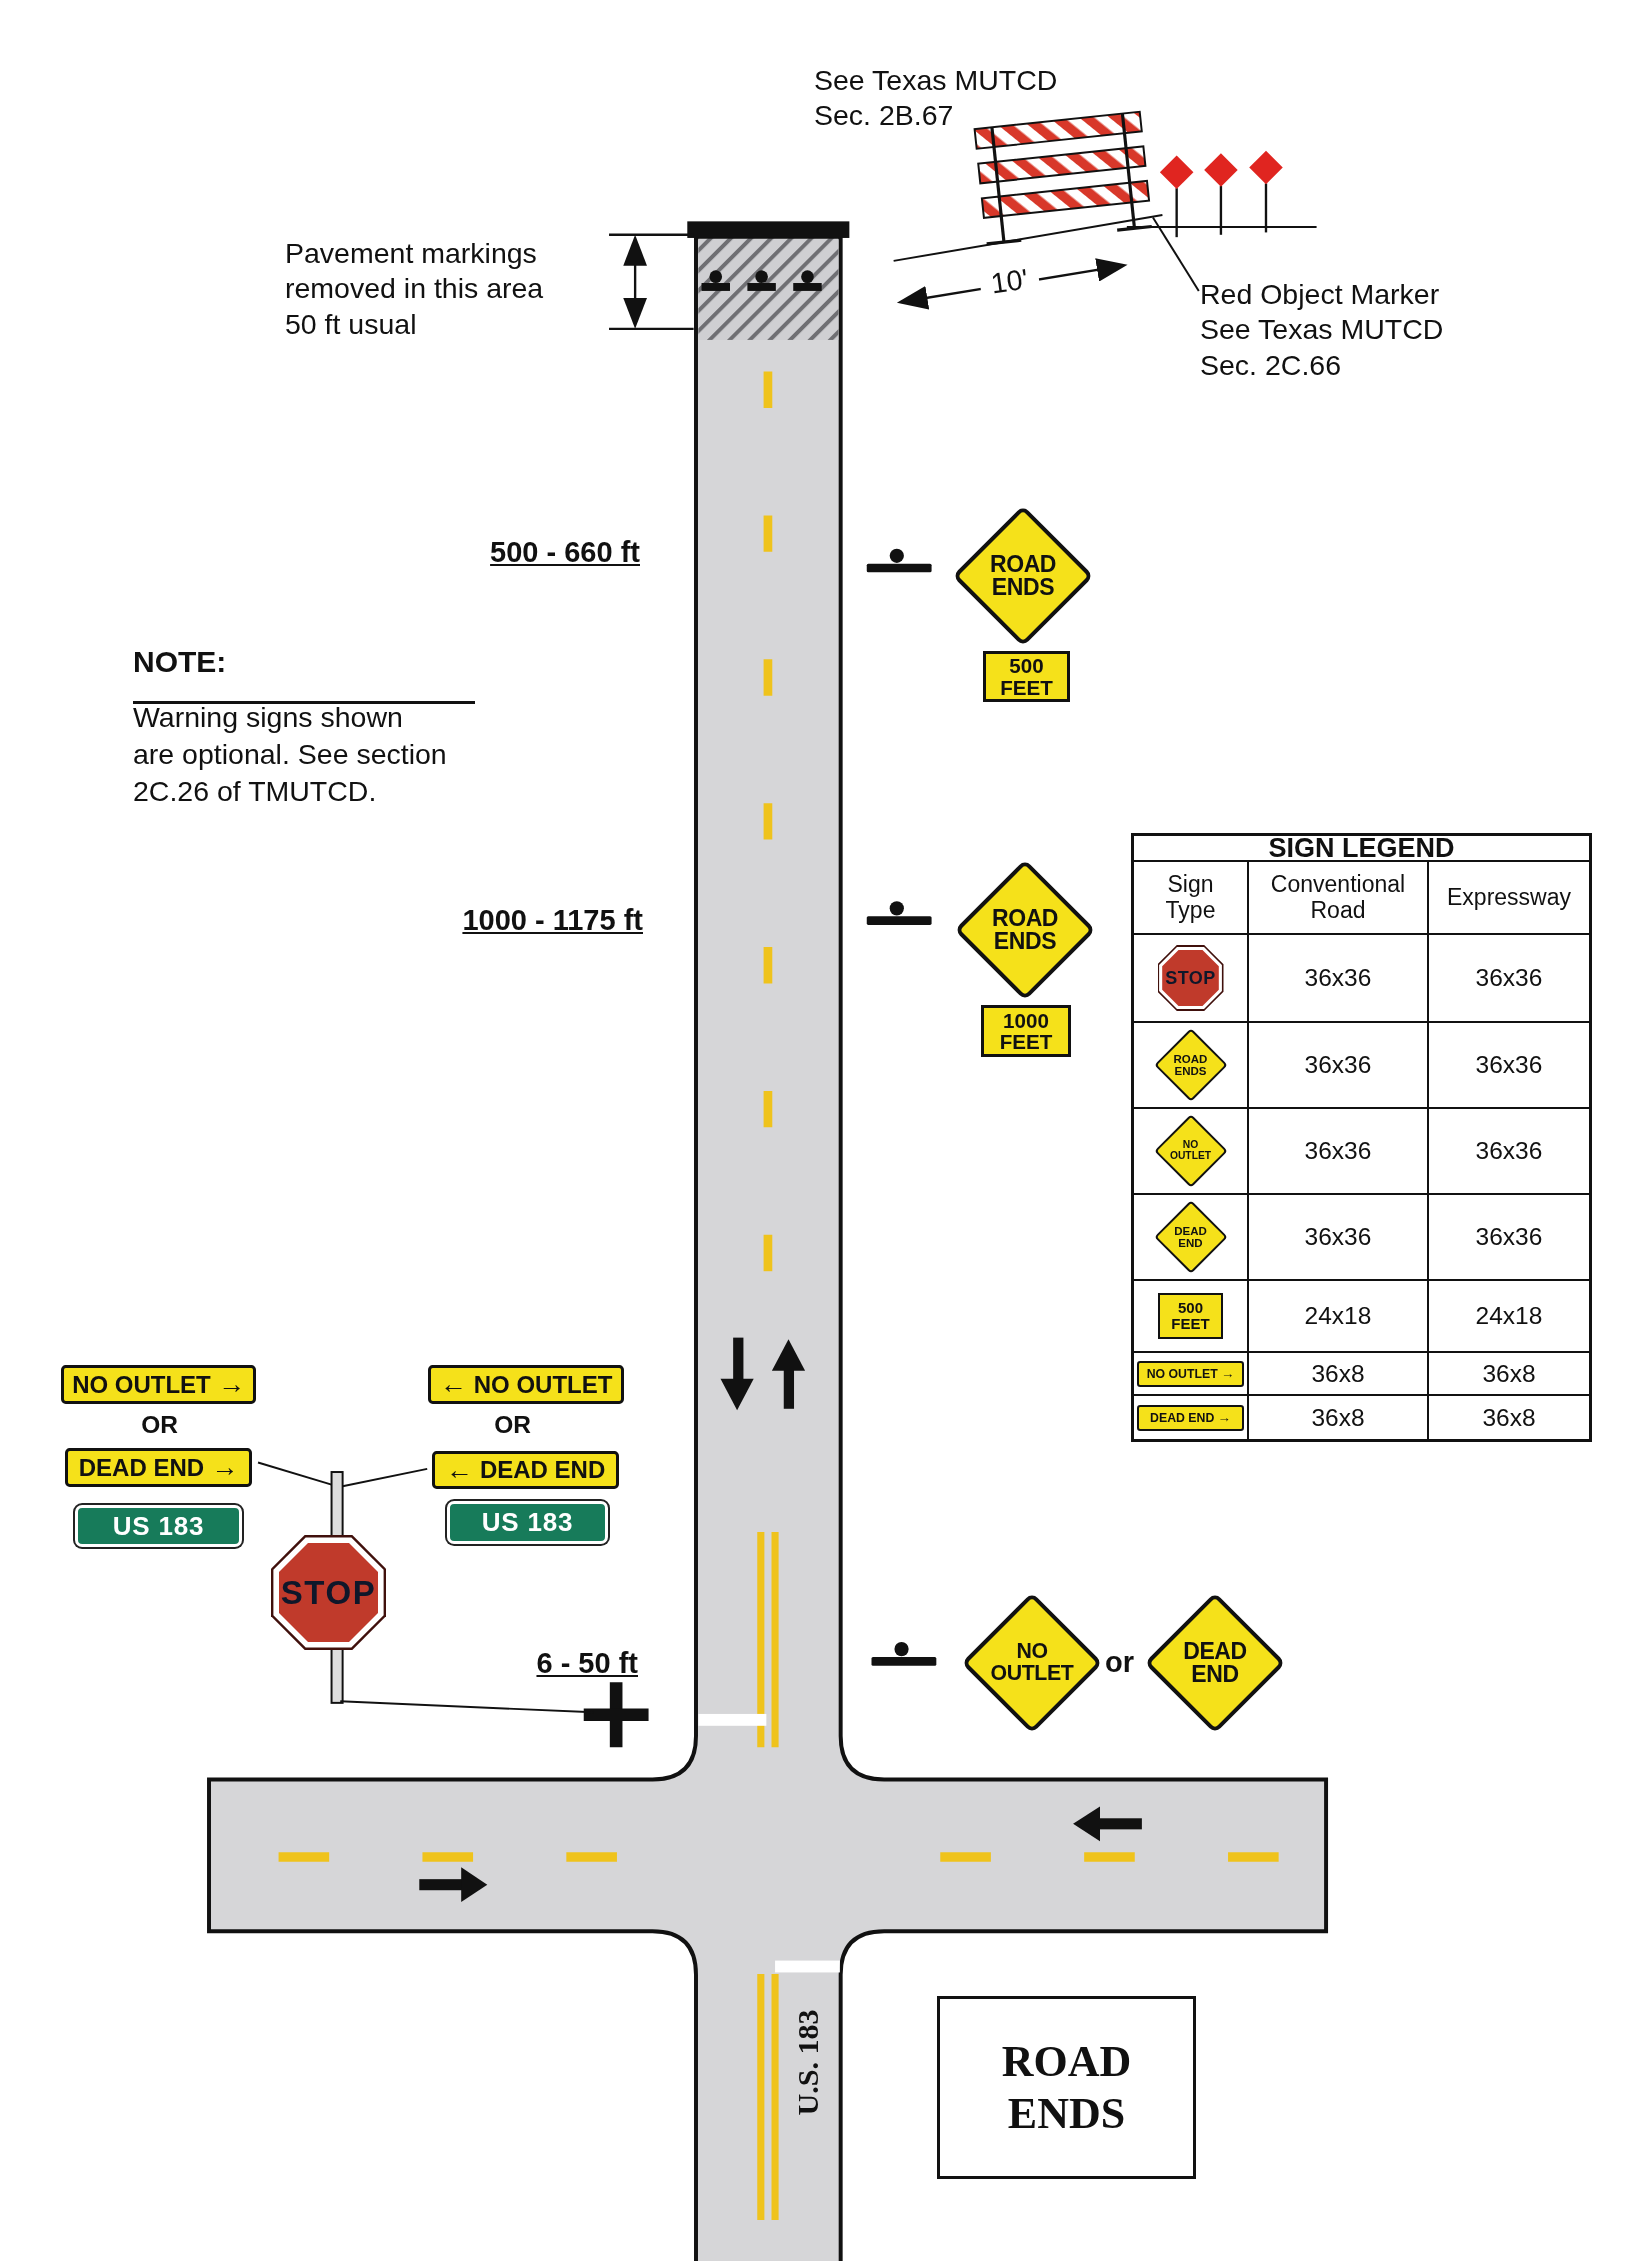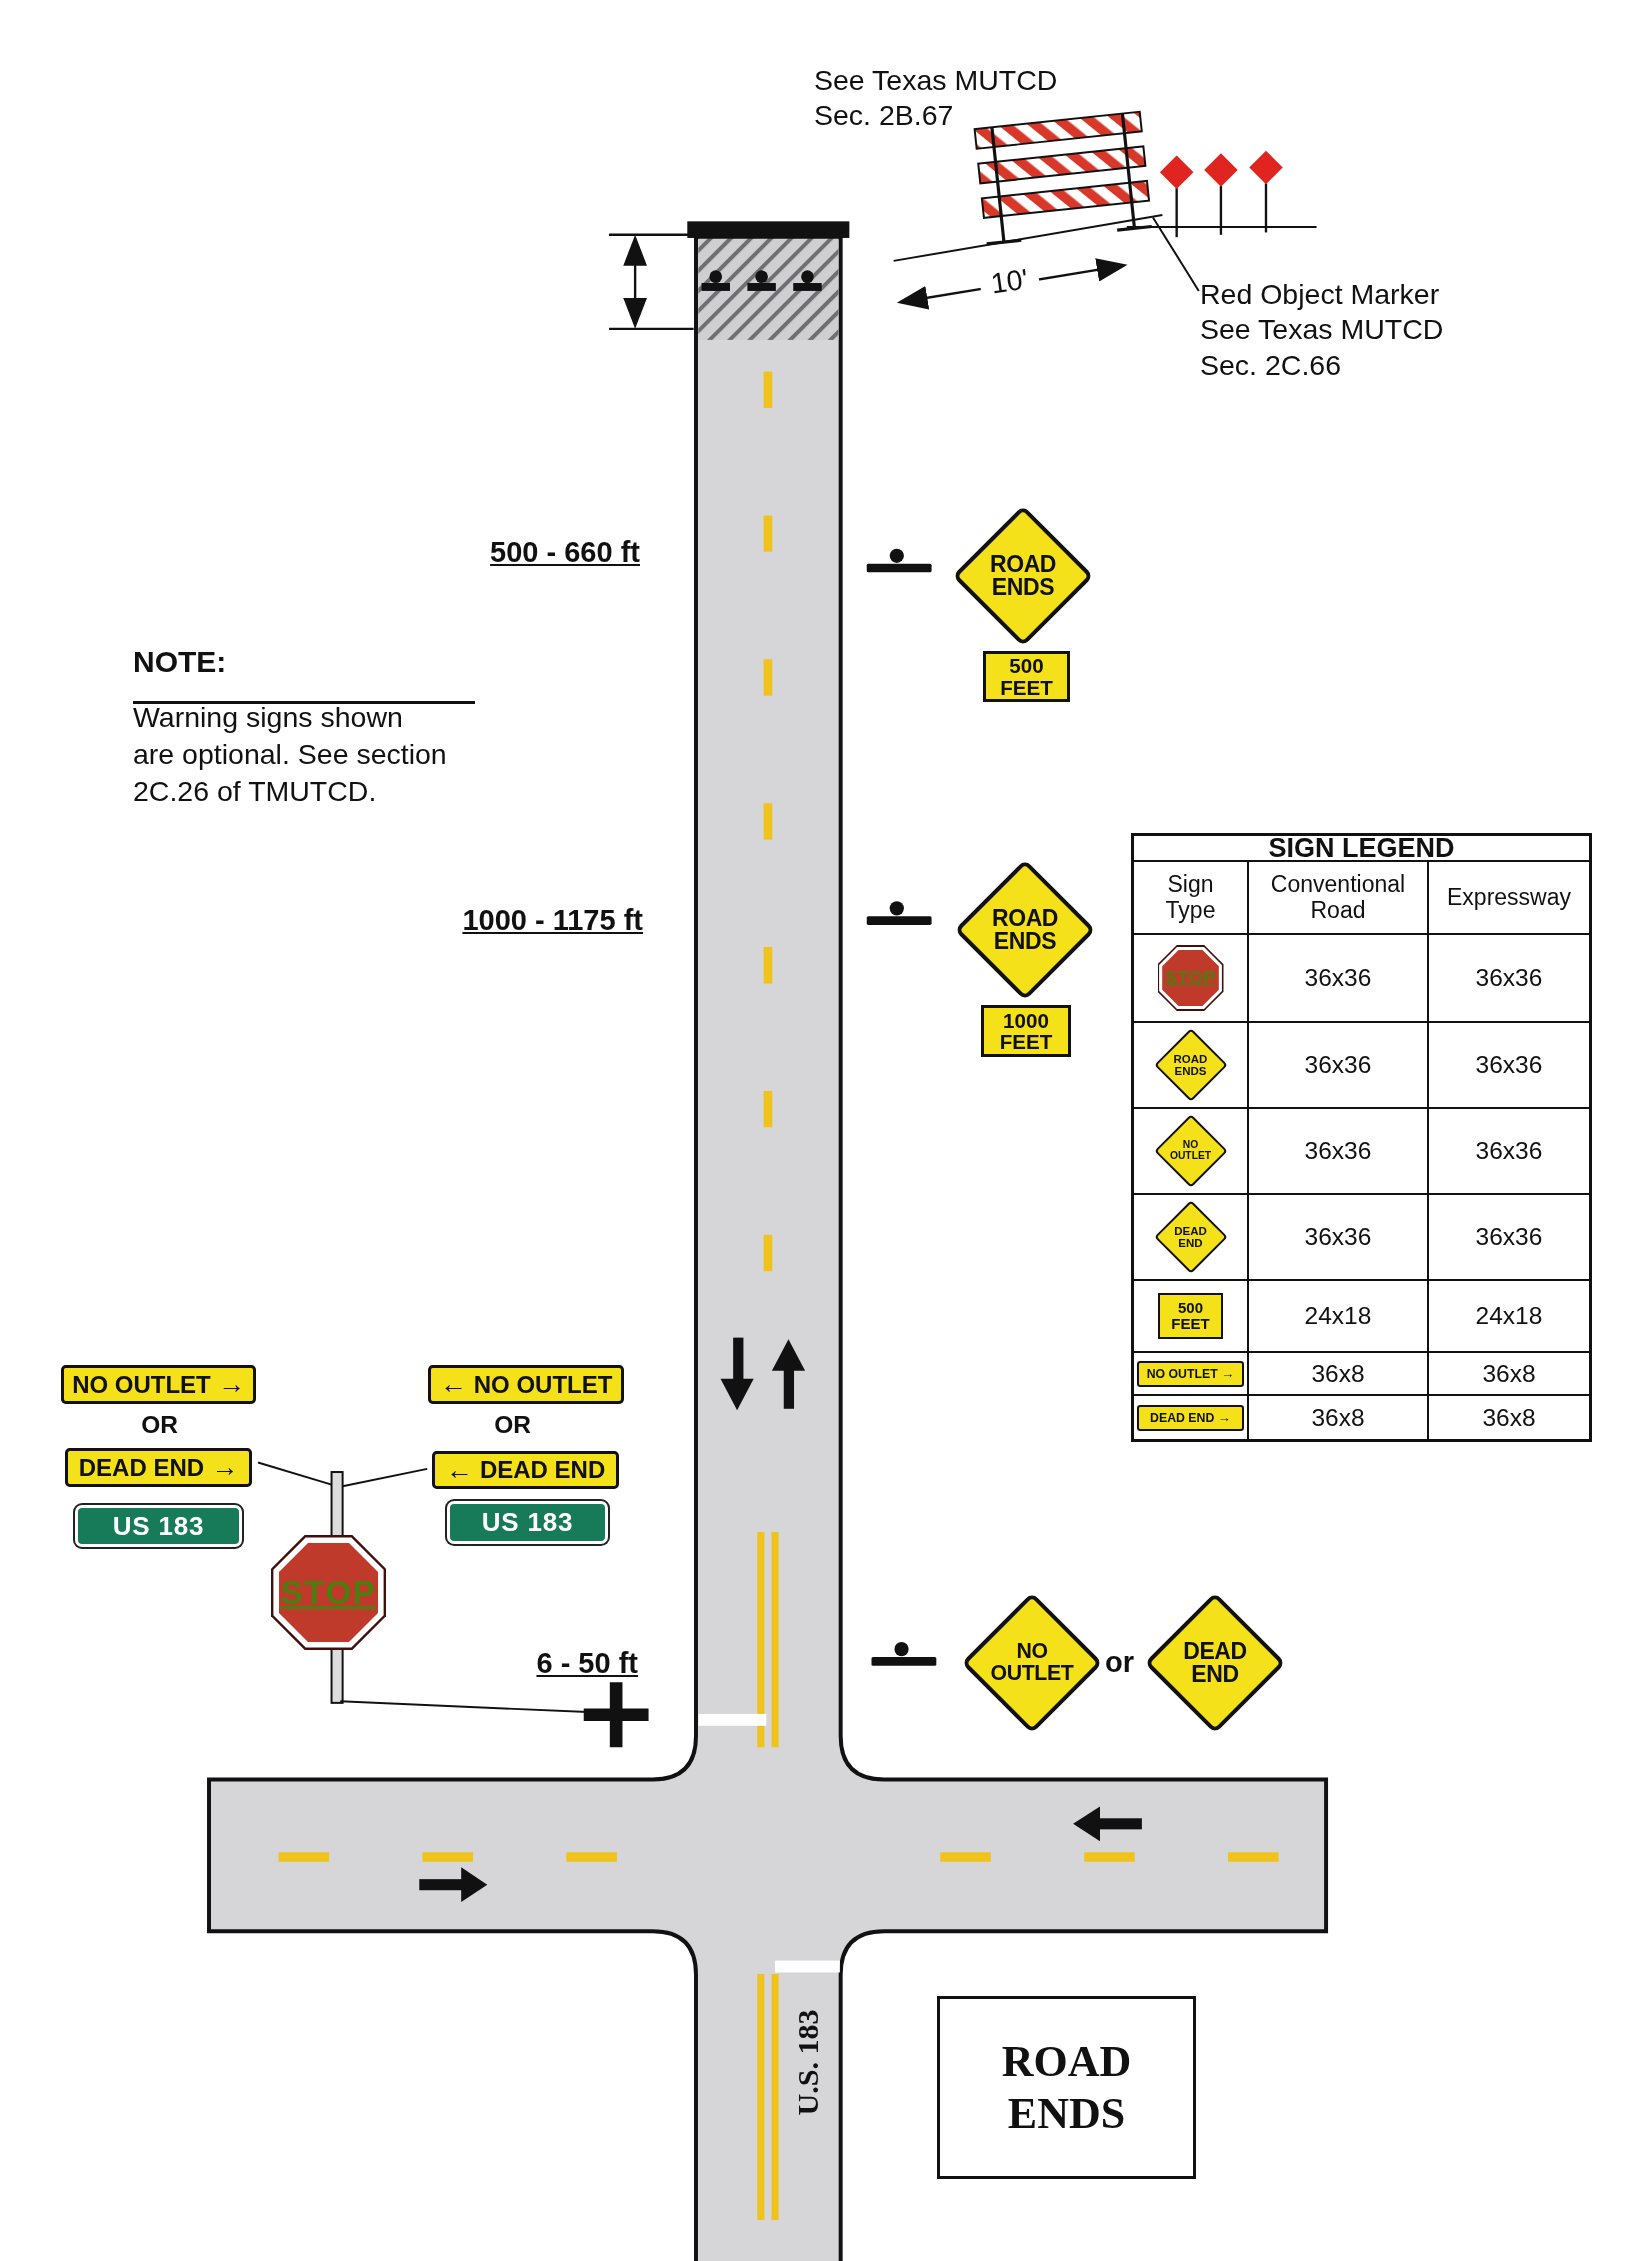--- a/index.html
+++ b/index.html
@@ -57,21 +57,21 @@
     font-weight:bold; font-size:26px; letter-spacing:0.8px; }
 
   
   .stop-sign { position:absolute; }
   .oct { position:absolute;
     clip-path:polygon(29.3% 0,70.7% 0,100% 29.3%,100% 70.7%,70.7% 100%,29.3% 100%,0 70.7%,0 29.3%); }
   .oct-outer { inset:0; background:#40100c; }
   .oct-rim { inset:2.4px; background:#fff; }
   .oct-face { inset:8px; background:var(--c-stop_red,#C03A2B); }
   .stop-text { position:absolute; inset:0; display:flex; align-items:center; justify-content:center;
-    color:#4d7c0f; font-weight:bold; font-size:33px; letter-spacing:1.6px;text-decoration:underline; }
+    color:#0f172a; font-weight:bold; font-size:33px; letter-spacing:1.6px; }
   .stop-sign.mini { position:relative; width:66px; height:66px; }
   .stop-sign.mini .oct-rim { inset:1.6px; }
   .stop-sign.mini .oct-face { inset:4.7px; }
   .stop-sign.mini .stop-text { font-size:18px; letter-spacing:0.4px; }
 
   
   .legend { border:3.2px solid #111; background:#fff; width:461px; }
   .legend-title { height:26px; display:flex; align-items:center; justify-content:center;
     font-weight:bold; font-size:27px; border-bottom:2.4px solid #111; }
   .legend-grid { display:grid; grid-template-columns:115px 180px 160px;
@@ -228,20 +228,23 @@
 
   <div class="abs txt pre" style="left:814px; top:63px;">See Texas MUTCD
 Sec. 2B.67</div>
 
   <div class="dim-label" style="left:980px; top:264px; width:59px; height:35px;">10'</div>
 
   <div class="abs txt pre" style="left:1200px; top:277px;">Red Object Marker
 See Texas MUTCD
 Sec. 2C.66</div>
 
+  <div class="abs txt pre" style="left:285px; top:236px;">Pavement markings
+removed in this area
+50 ft usual</div>
 
   <div class="abs bold right" style="left:395px; top:536px; width:245px; font-size:29px;">500 - 660 ft</div>
 
   <div class="abs" style="left:133px; top:645px;">
     <span class="note-title">NOTE:</span>
   </div>
   <div class="abs txt pre" style="left:133px; top:699px; line-height:1.3;">Warning signs shown
 are optional. See section
 2C.26 of TMUTCD.</div>
 

